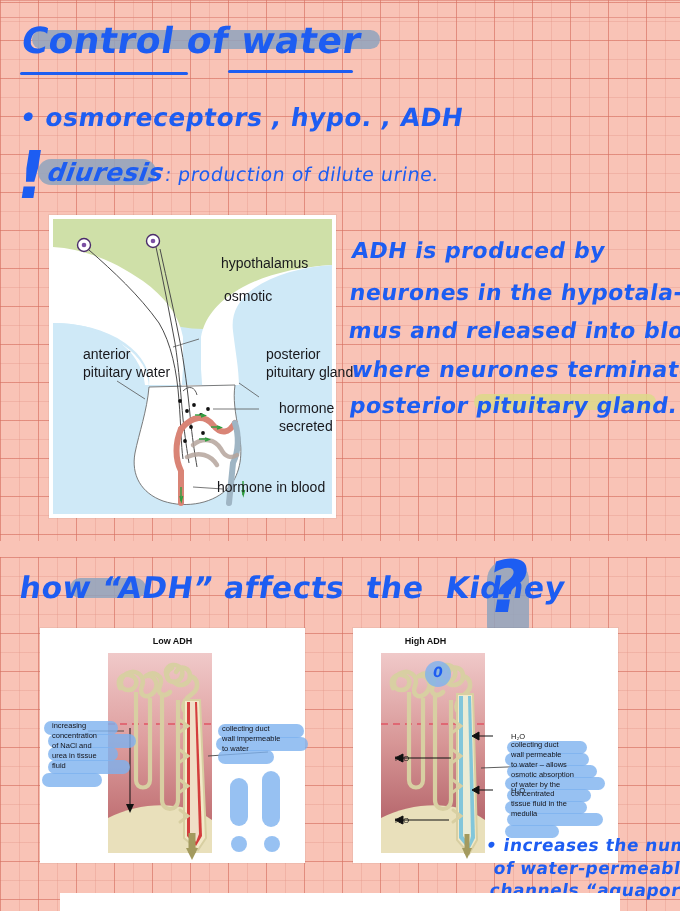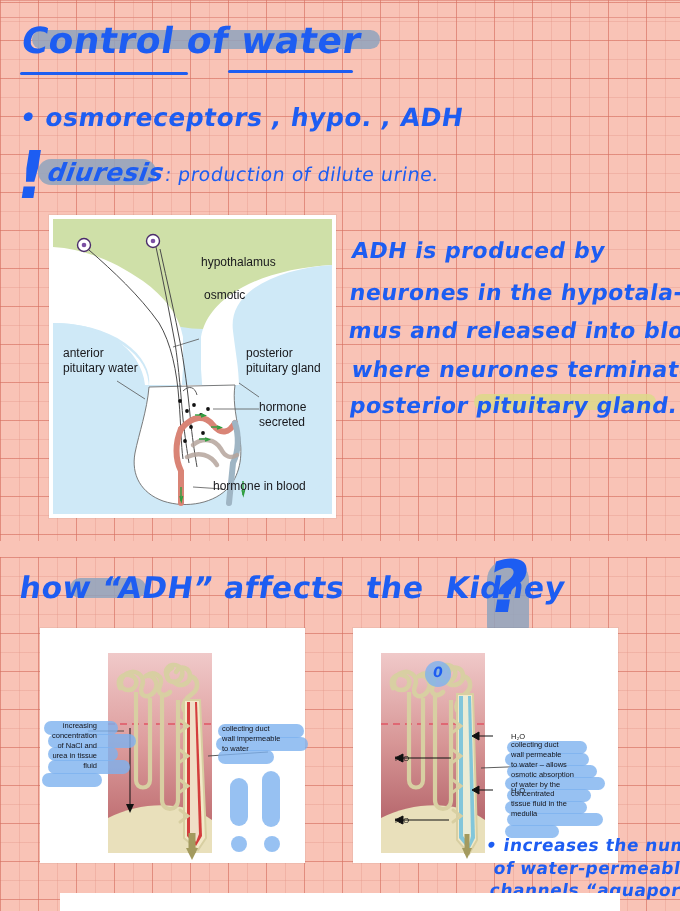--- a/index.html
+++ b/index.html
@@ -37,21 +37,21 @@
   .hl-yellow{position:absolute;background:#ddd98a;opacity:.85;border-radius:8px;}
   .ul{position:absolute;height:3px;background:#1d5df2;border-radius:2px;}
 
   
   .card{position:absolute;background:#ffffff;box-shadow:0 0 0 1px rgba(0,0,0,.04);}
 
   
   #hypo-card{left:49px;top:215px;width:287px;height:303px;}
   #hypo-svg{position:absolute;left:4px;top:4px;}
   .dlabel{position:absolute;font-family:"Liberation Sans",sans-serif;
-     font-size:12px;color:#18181c;line-height:1.25;white-space:pre;}
+     font-size:14px;color:#18181c;line-height:1.25;white-space:pre;margin-left:20px;}
 
   
   #lowadh-card{left:40px;top:628px;width:265px;height:235px;}
   #highadh-card{left:353px;top:628px;width:265px;height:235px;}
   .ktitle{position:absolute;width:100%;text-align:center;top:8px;
      font-size:9px;font-weight:bold;color:#111;font-family:"Liberation Sans",sans-serif;}
   .kbody{position:absolute;left:0;top:0;}
   .klabel{position:absolute;font-size:7.5px;line-height:1.32;color:#14141a;
      font-family:"Liberation Sans",sans-serif;white-space:pre;z-index:4;}
   .h2o{position:absolute;font-size:7.5px;color:#111;font-family:"Liberation Sans",sans-serif;z-index:4;padding-left:16px;}
@@ -157,36 +157,37 @@
     </svg>
 
     <div class="dlabel" style="left:152px;top:40px;">hypothalamus</div>
     <div class="dlabel" style="left:155px;top:73px;">osmotic</div>
     <div class="dlabel" style="left:14px;top:131px;">anterior
 pituitary water</div>
     <div class="dlabel" style="left:197px;top:131px;">posterior
 pituitary gland</div>
     <div class="dlabel" style="left:210px;top:185px;">hormone
 secreted</div>
-    <div class="dlabel" style="left:164px;top:264px;text-align:center;">hormone in blood</div>
+    <div class="dlabel" style="left:148px;top:264px;text-align:center;">hormone in blood</div>
   </div>
 
   <div class="hl-yellow" style="left:474px;top:394px;width:182px;height:16px;"></div>
   <div class="hand" style="left:352px;top:238px;font-size:22px;">ADH is produced by</div>
   <div class="hand" style="left:350px;top:280px;font-size:22px;">neurones in the hypotala-</div>
   <div class="hand" style="left:349px;top:318px;font-size:22px;">mus and released into blood</div>
   <div class="hand" style="left:352px;top:357px;font-size:22px;">where neurones terminate</div>
   <div class="hand" style="left:350px;top:393px;font-size:22px;">posterior pituitary gland.</div>
 
   <div class="hl-grey" style="left:70px;top:578px;width:76px;height:20px;"></div>
   <div class="hl-grey" style="left:487px;top:560px;width:42px;height:86px;border-radius:20px;"></div>
   <div class="hand" style="left:20px;top:570px;font-size:30px;">how “ADH” affects  the  Kidney</div>
   <div class="hand" style="left:487px;top:553px;font-size:72px;line-height:.95;">?</div>
 
   <div class="card" id="lowadh-card">
+    <div class="ktitle">Low ADH</div>
     <svg class="kbody" width="265" height="235" viewBox="0 0 265 235">
       <defs>
         <linearGradient id="medG" x1="0" y1="0" x2="0" y2="1">
           <stop offset="0%" stop-color="#f0c9c9"></stop>
           <stop offset="45%" stop-color="#dd9d9d"></stop>
           <stop offset="100%" stop-color="#b45e63"></stop>
         </linearGradient>
       </defs>
       <rect x="68" y="25" width="104" height="200" fill="url(#medG)"></rect>
       <path d="M68,190 C92,178 120,174 146,180 C158,183 166,188 172,192 L172,225 L68,225 Z" fill="#e9e0bb"></path>
@@ -225,40 +226,41 @@
 
       <line x1="48" y1="103" x2="84" y2="103" stroke="#333" stroke-width=".8"></line>
       <line x1="168" y1="128" x2="228" y2="124" stroke="#333" stroke-width=".8"></line>
     </svg>
 
     <div class="hl-blue" style="left:4px;top:93px;width:74px;height:14px;"></div>
     <div class="hl-blue" style="left:8px;top:106px;width:88px;height:14px;"></div>
     <div class="hl-blue" style="left:8px;top:119px;width:70px;height:14px;"></div>
     <div class="hl-blue" style="left:8px;top:132px;width:82px;height:14px;"></div>
     <div class="hl-blue" style="left:2px;top:145px;width:60px;height:14px;"></div>
-    <div class="klabel" style="left:12px;top:93px;text-align:right;">increasing
+    <div class="klabel" style="left:12px;top:93px;">increasing
 concentration
 of NaCl and
 urea in tissue
 fluid</div>
 
     <div class="hl-blue" style="left:178px;top:96px;width:86px;height:14px;"></div>
     <div class="hl-blue" style="left:176px;top:109px;width:92px;height:14px;"></div>
     <div class="hl-blue" style="left:178px;top:122px;width:56px;height:14px;"></div>
     <div class="klabel" style="left:182px;top:96px;">collecting duct
 wall impermeable
 to water</div>
 
     <div class="hl-blue" style="left:190px;top:150px;width:18px;height:48px;border-radius:9px;"></div>
     <div class="hl-blue" style="left:222px;top:143px;width:18px;height:56px;border-radius:9px;"></div>
     <div class="hl-blue" style="left:191px;top:208px;width:16px;height:16px;border-radius:8px;"></div>
     <div class="hl-blue" style="left:224px;top:208px;width:16px;height:16px;border-radius:8px;"></div>
   </div>
 
   <div class="card" id="highadh-card">
+    <div class="ktitle" style="left:-60px;">High ADH</div>
     <svg class="kbody" width="265" height="235" viewBox="0 0 265 235">
       <defs>
         <linearGradient id="medG2" x1="0" y1="0" x2="0" y2="1">
           <stop offset="0%" stop-color="#f0c9c9"></stop>
           <stop offset="45%" stop-color="#d79696"></stop>
           <stop offset="100%" stop-color="#a9545c"></stop>
         </linearGradient>
       </defs>
       <rect x="28" y="25" width="104" height="200" fill="url(#medG2)"></rect>
       <path d="M28,190 C52,178 80,174 106,180 C118,183 126,188 132,192 L132,225 L28,225 Z" fill="#e9e0bb"></path>

